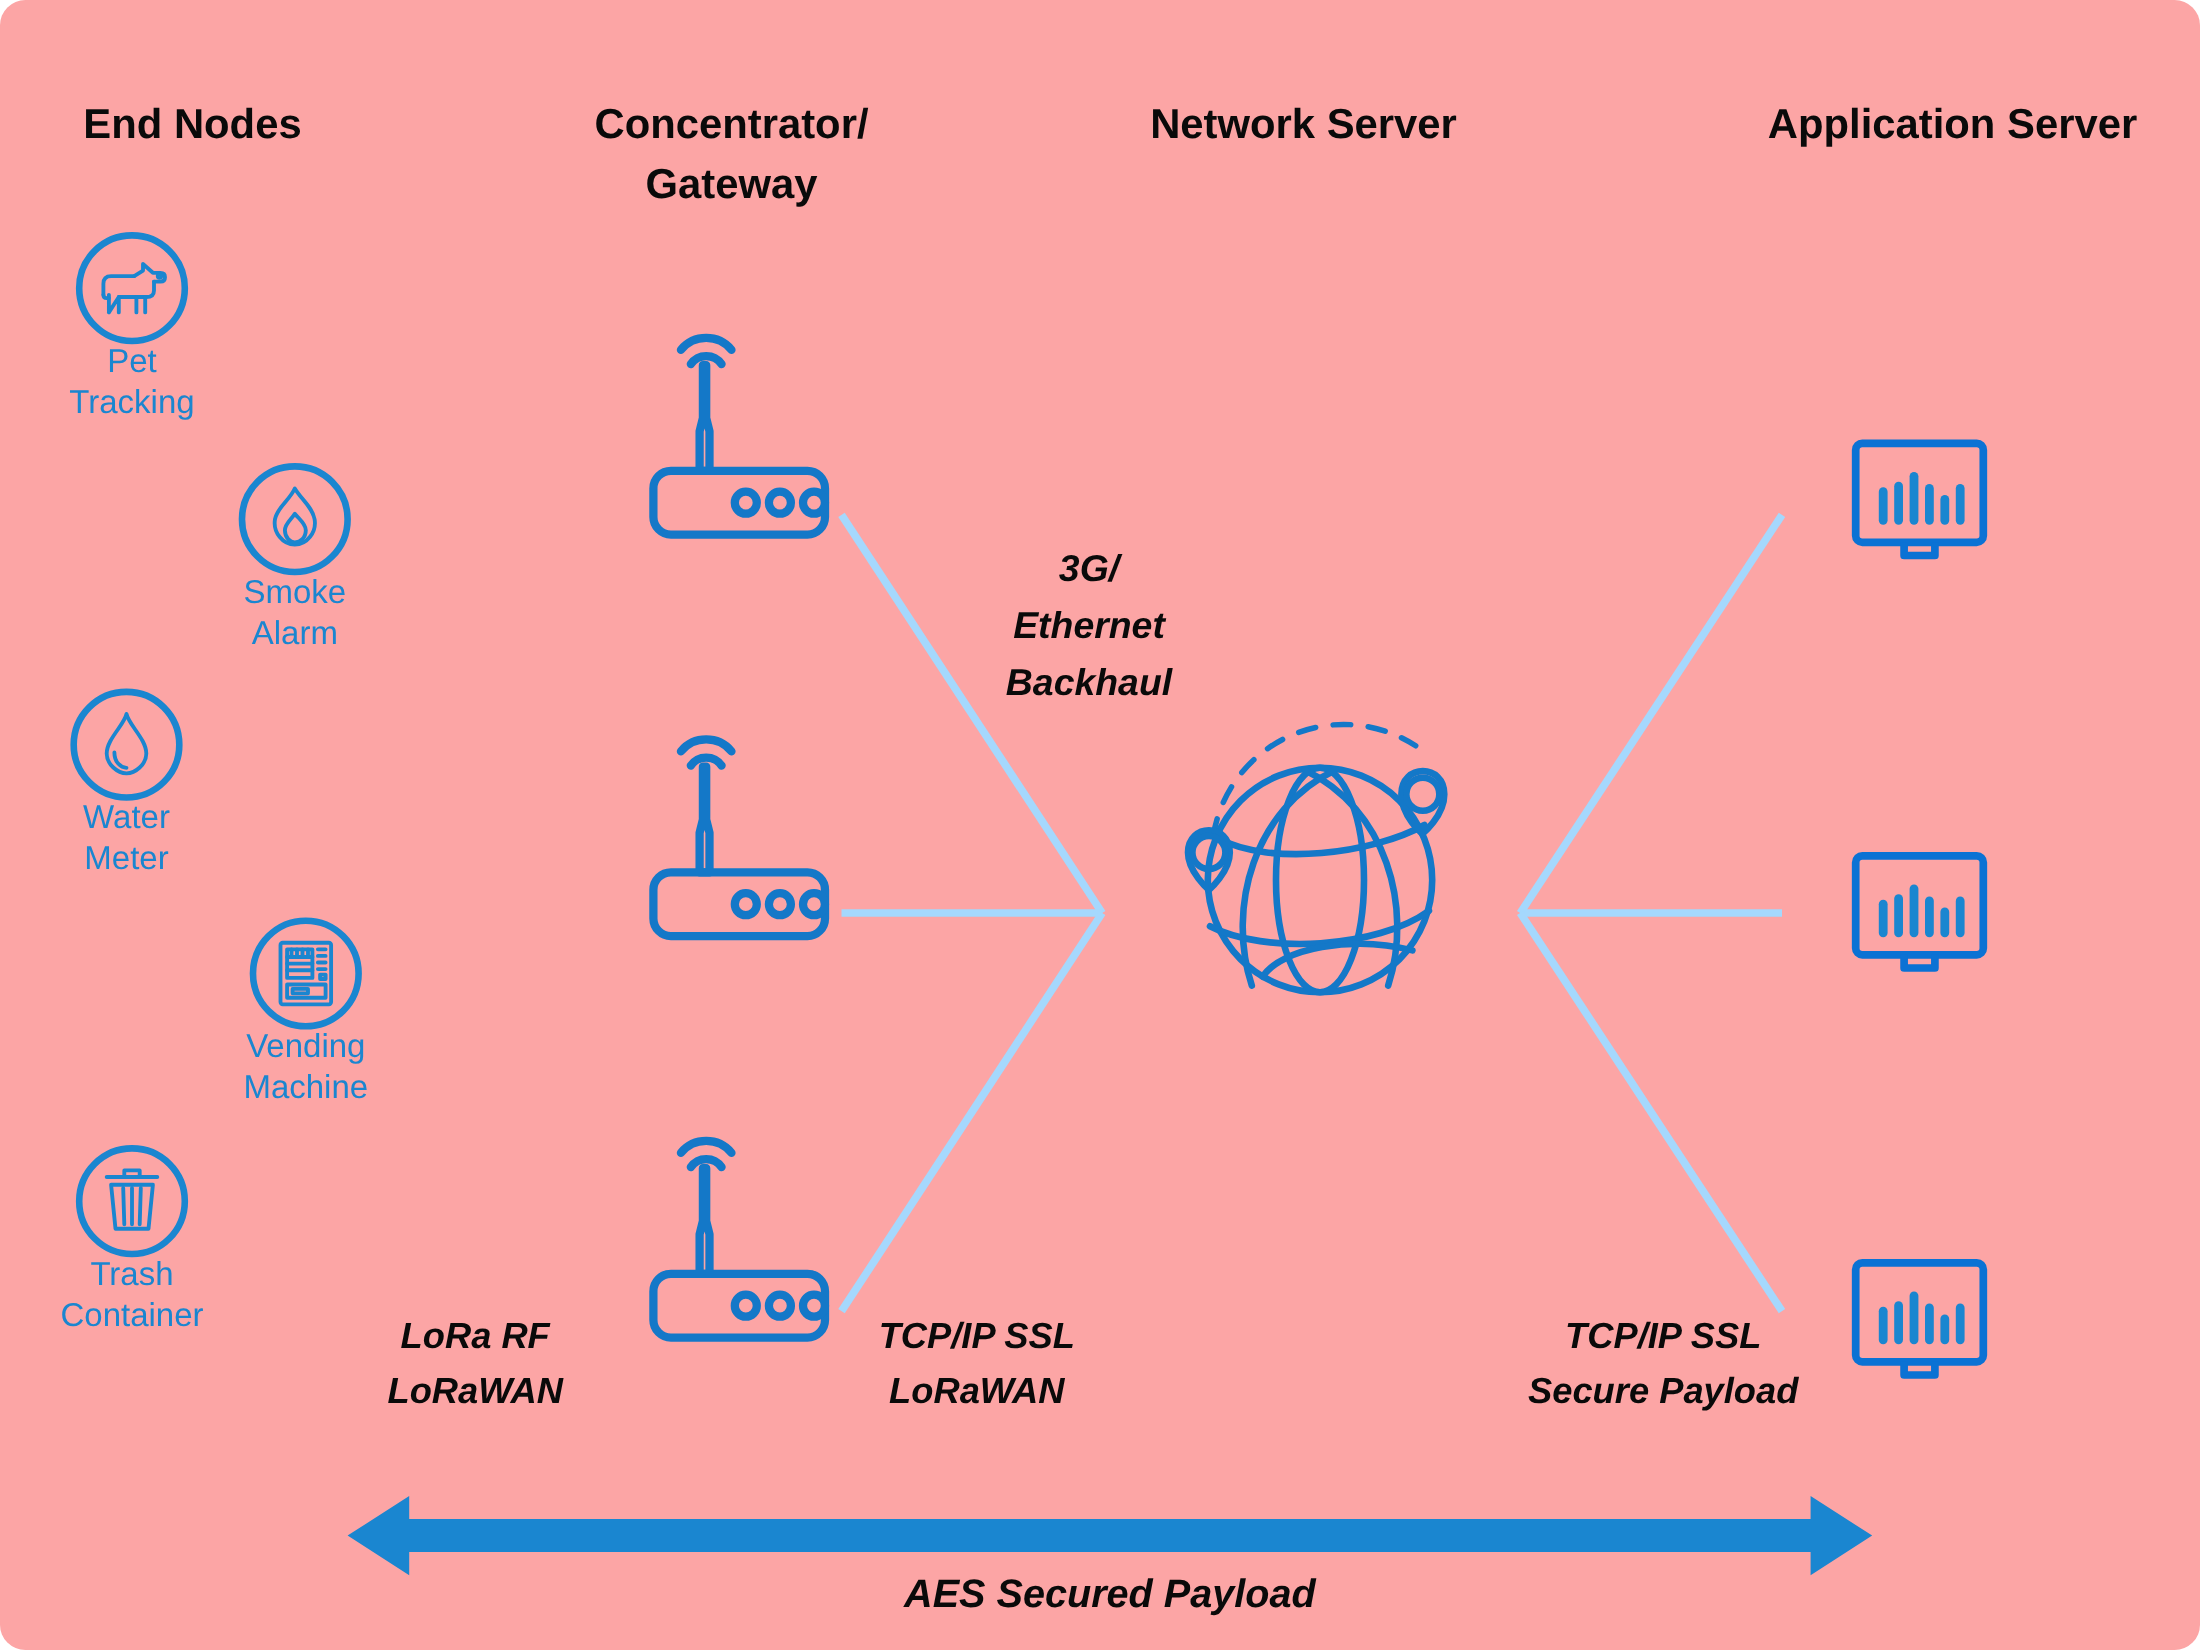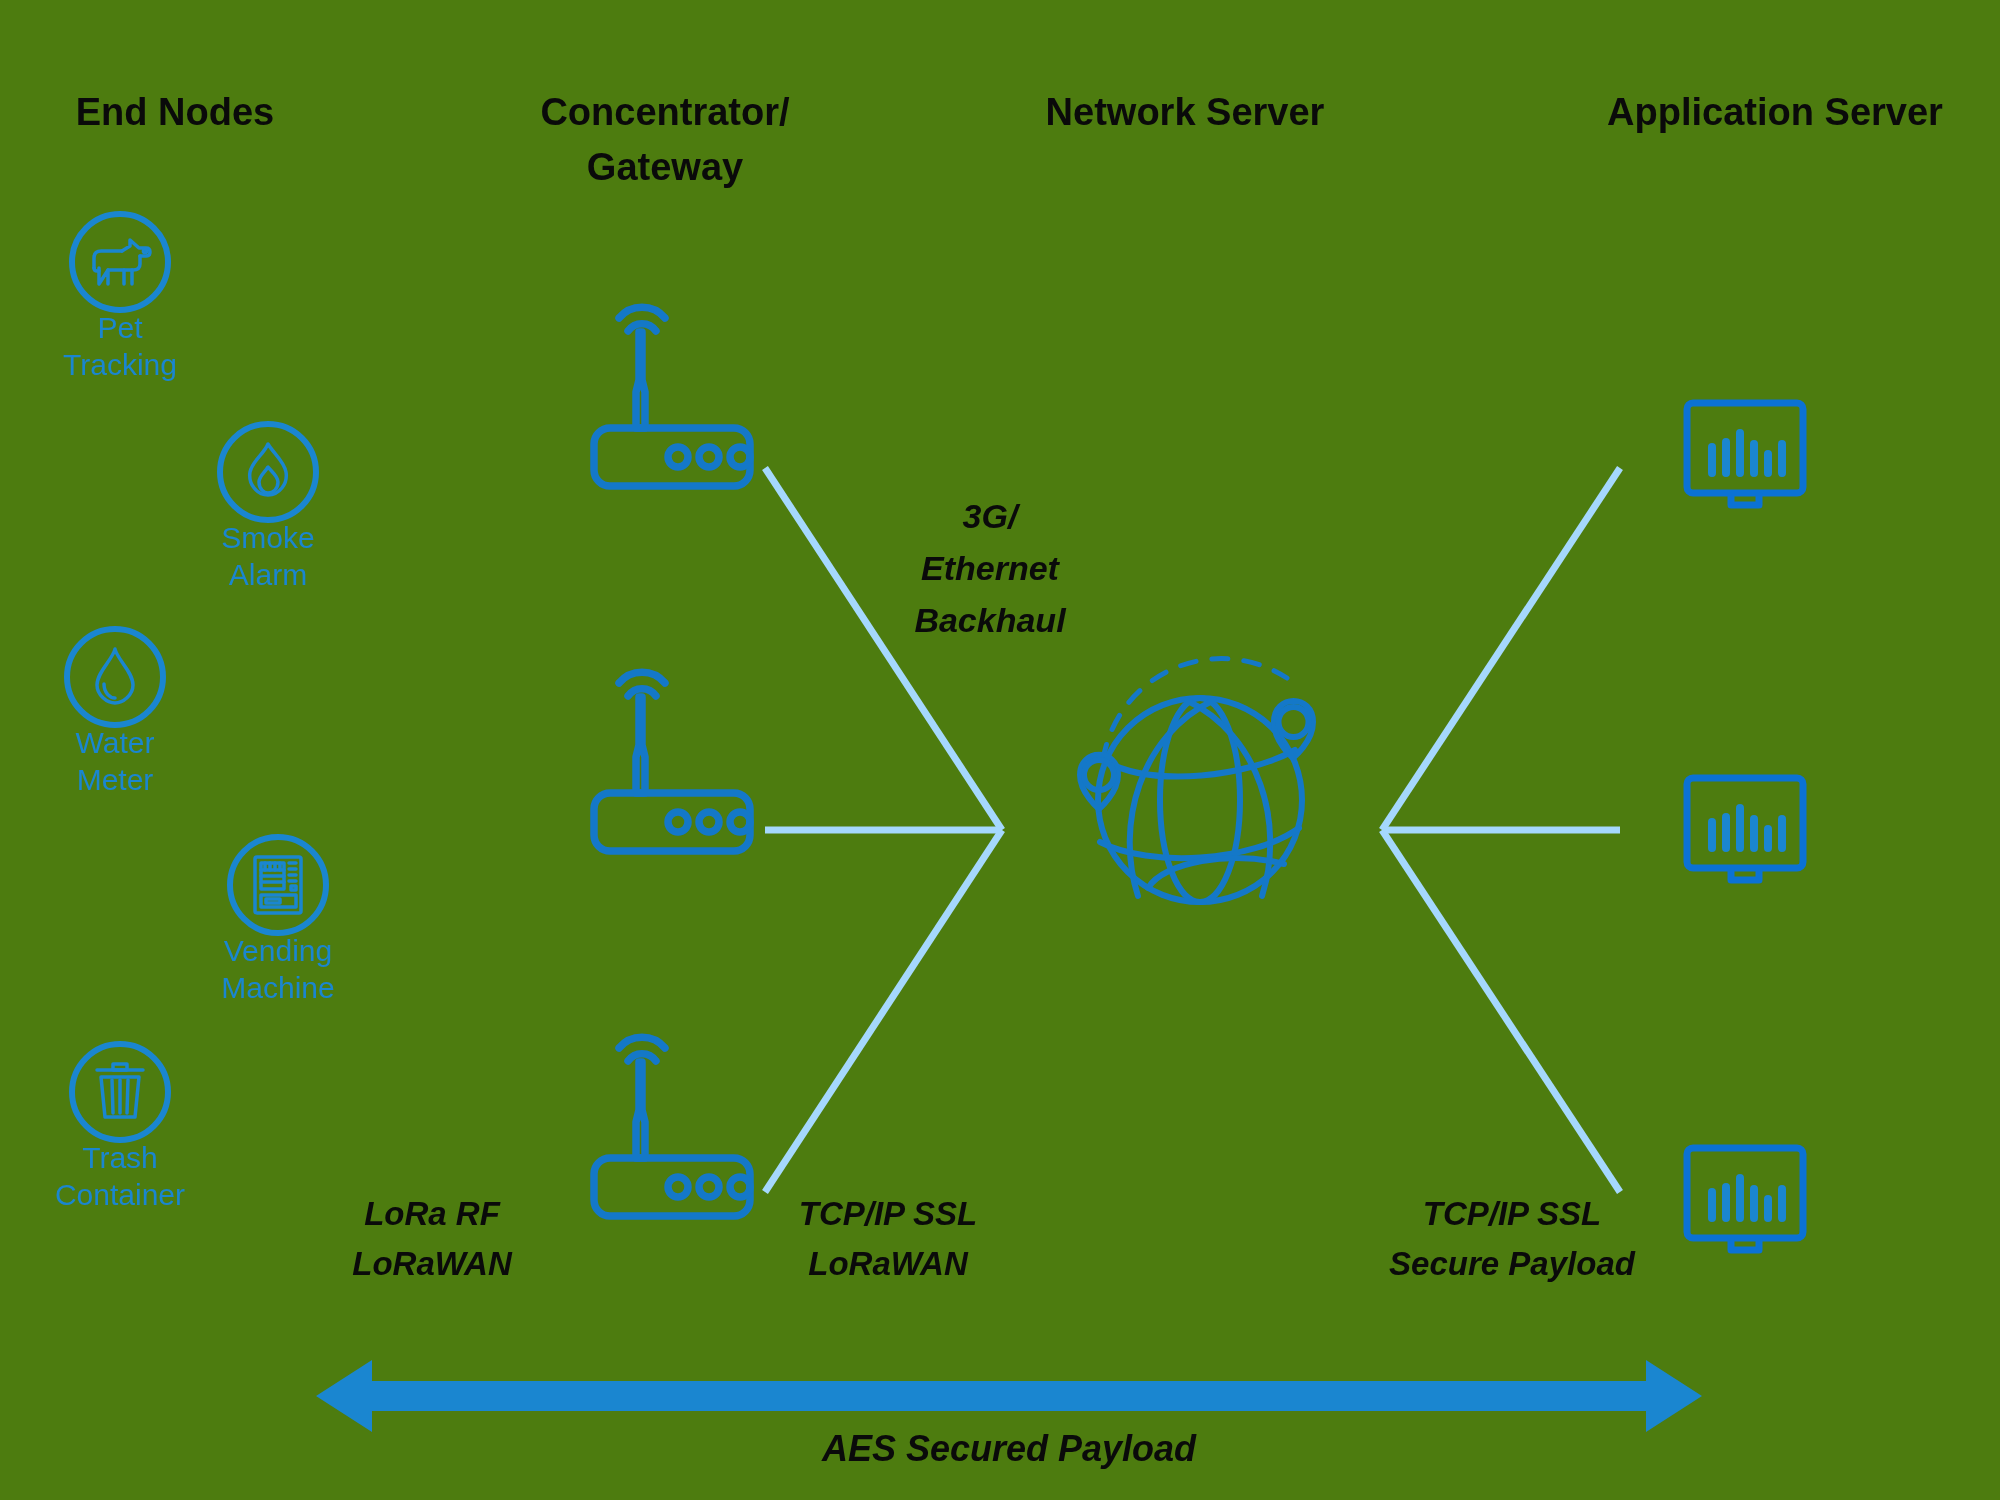--- a/index.html
+++ b/index.html
@@ -7,22 +7,23 @@
     padding: 0;
     background: #ffffff;
   }
   body {
     font-family: "Liberation Sans", sans-serif;
   }
   #canvas {
     position: relative;
     width: 2000px;
     height: 1500px;
-    background: #4d7c0f;
+    background: #fca5a5;
     overflow: hidden;
+    border-radius: 23px;
   }
   svg#diagram {
     position: absolute;
     top: 0;
     left: 0;
     width: 2000px;
     height: 1500px;
   }
   .col-header {
     font-family: "Liberation Sans", sans-serif;

